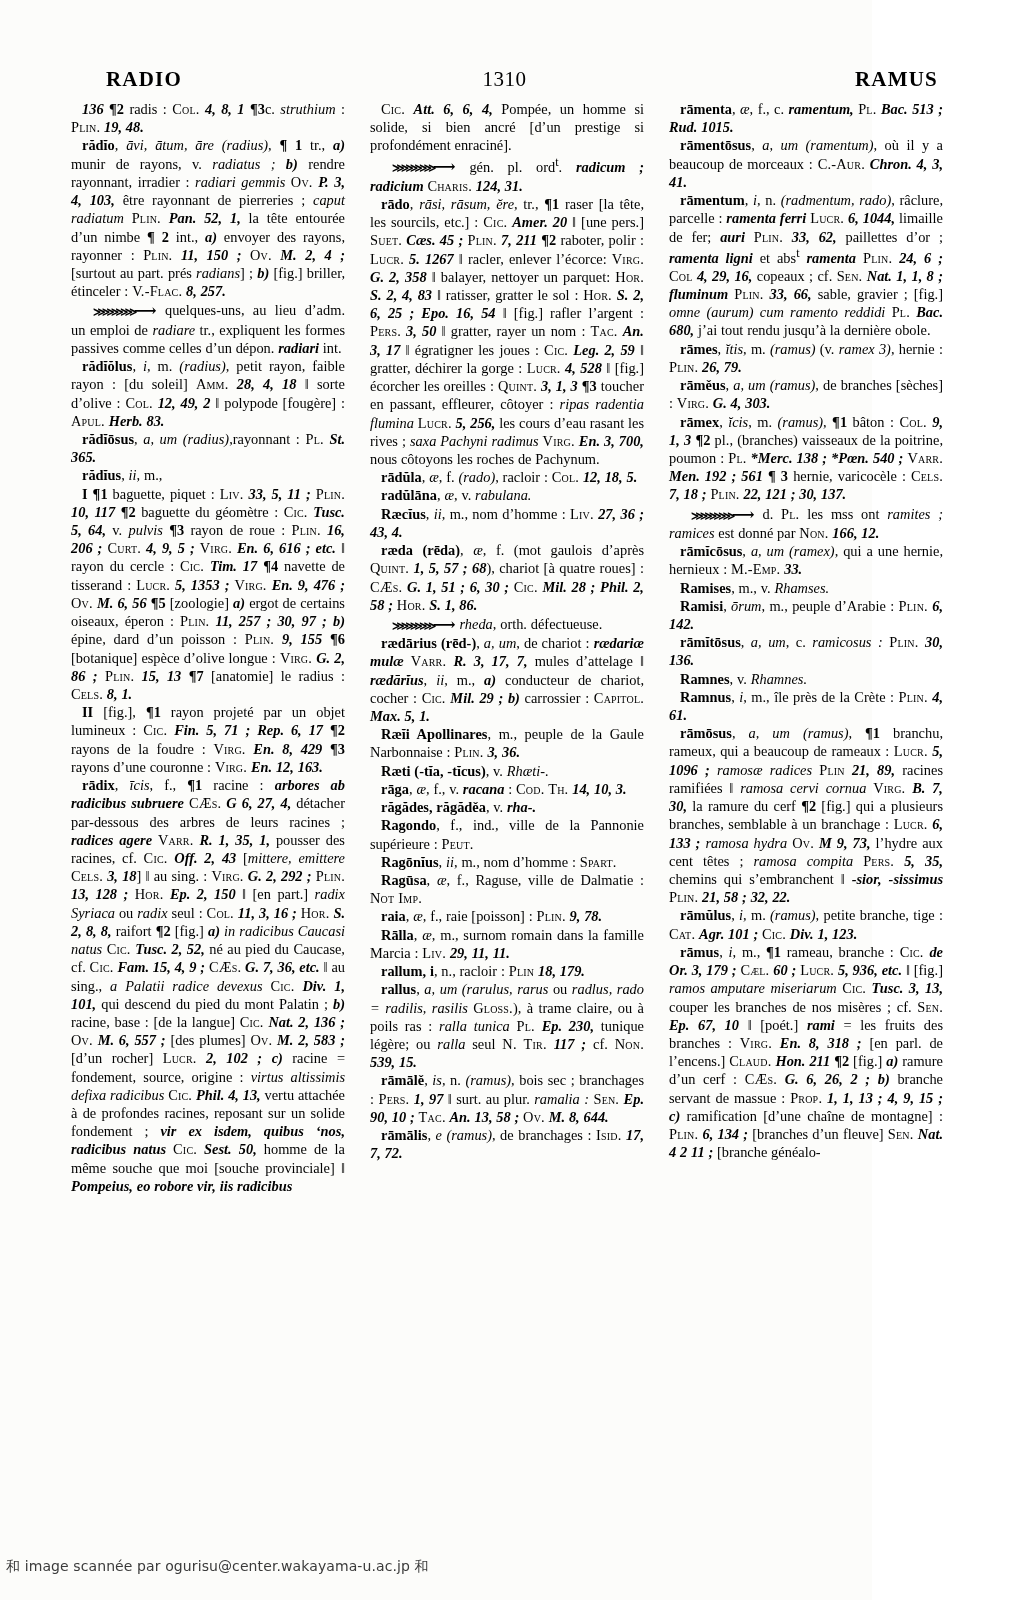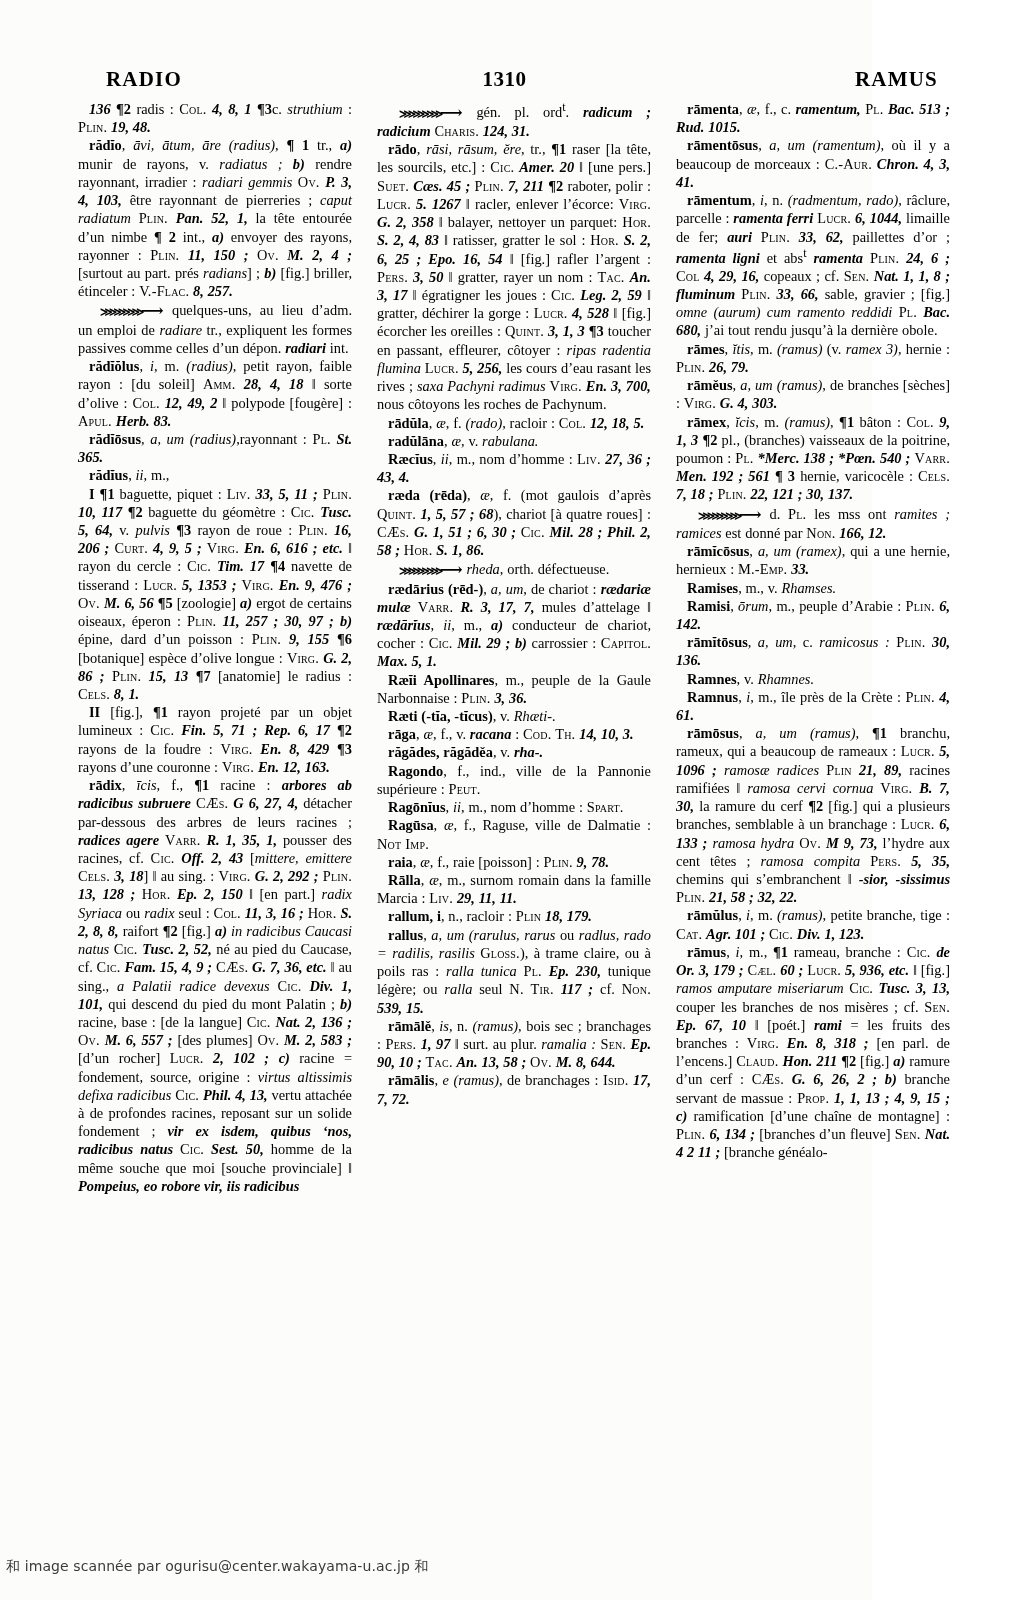--- a/index.html
+++ b/index.html
@@ -16,25 +16,25 @@
   .runhead{
     position:absolute;left:78px;top:62px;width:868px;height:30px;
     display:flex;align-items:flex-end;justify-content:space-between;
   }
   .runhead .rh{
     font-weight:bold;font-size:21px;letter-spacing:1.2px;
     font-family:"Liberation Serif","DejaVu Serif",serif;
   }
   .runhead .rh.left{margin-left:28px;}
   .runhead .rh.right{margin-right:8px;margin-left:28px;}
-  .runhead .folio{font-weight:bold;font-size:21px;letter-spacing:0.5px;}
+  .runhead .folio{font-weight:normal;font-size:21px;letter-spacing:0.5px;}
 
   
   .cols{
-    position:absolute;left:78px;top:100px;width:872px;height:1425px;
+    position:absolute;left:71px;top:100px;width:872px;height:1425px;
     display:flex;gap:0;justify-content:flex-end;
   }
   .col{
     width:274px;margin-right:25px;
     font-size:14.4px;line-height:1.265;
     text-align:justify;
     -webkit-hyphens:none;hyphens:none;
     word-spacing:0.2px;
   }
   .col:last-child{margin-right:0;}
@@ -85,20 +85,21 @@
         <p class="entry"><span class="hw">rădĭo</span>, <span class="it">āvi, ātum, āre (radius)</span>, <span class="pil">¶ 1</span> tr., <span class="bi">a)</span> munir de rayons, v. <span class="it">radiatus ;</span> <span class="bi">b)</span> rendre rayonnant, irradier : <span class="it">radiari gemmis</span> <span class="sc">Ov.</span> <span class="num">P. 3, 4, 103,</span> être rayonnant de pierreries ; <span class="it">caput radiatum</span> <span class="sc">Plin.</span> <span class="num">Pan. 52, 1,</span> la tête entourée d’un nimbe <span class="pil">¶ 2</span> int., <span class="bi">a)</span> envoyer des rayons, rayonner : <span class="sc">Plin.</span> <span class="num">11, 150 ;</span> <span class="sc">Ov.</span> <span class="num">M. 2, 4 ;</span> [surtout au part. prés <span class="it">radians</span>] ; <span class="bi">b)</span> [fig.] briller, étinceler : <span class="sc">V.-Flac.</span> <span class="num">8, 257.</span></p>
         <p class="entry"><span class="arrow"><span class="fl">⋙⋙⋙</span><span class="sh">⟶</span></span> quelques-uns, au lieu d’adm. un emploi de <span class="it">radiare</span> tr., expliquent les formes passives comme celles d’un dépon. <span class="bi">radiari</span> int.</p>
         <p class="entry"><span class="hw">rădĭŏlus</span>, <span class="it">i</span>, m. <span class="it">(radius)</span>, petit rayon, faible rayon : [du soleil] <span class="sc">Amm.</span> <span class="num">28, 4, 18</span> ‖ sorte d’olive : <span class="sc">Col.</span> <span class="num">12, 49, 2</span> ‖ polypode [fougère] : <span class="sc">Apul.</span> <span class="num">Herb. 83.</span></p>
         <p class="entry"><span class="hw">rădĭōsus</span>, <span class="it">a, um (radius)</span>,rayonnant : <span class="sc">Pl.</span> <span class="num">St. 365.</span></p>
         <p class="entry"><span class="hw">rădĭus</span>, <span class="it">ii</span>, m.,</p>
         <p class="entry"><span class="rom">I</span> <span class="pil">¶1</span> baguette, piquet : <span class="sc">Liv.</span> <span class="num">33, 5, 11 ;</span> <span class="sc">Plin.</span> <span class="num">10, 117</span> <span class="pil">¶2</span> baguette du géomètre : <span class="sc">Cic.</span> <span class="num">Tusc. 5, 64,</span> v. <span class="it">pulvis</span> <span class="pil">¶3</span> rayon de roue : <span class="sc">Plin.</span> <span class="num">16, 206 ;</span> <span class="sc">Curt.</span> <span class="num">4, 9, 5 ;</span> <span class="sc">Virg.</span> <span class="num">En. 6, 616 ; etc.</span> ‖ rayon du cercle : <span class="sc">Cic.</span> <span class="num">Tim. 17</span> <span class="pil">¶4</span> navette de tisserand : <span class="sc">Lucr.</span> <span class="num">5, 1353 ;</span> <span class="sc">Virg.</span> <span class="num">En. 9, 476 ;</span> <span class="sc">Ov.</span> <span class="num">M. 6, 56</span> <span class="pil">¶5</span> [zoologie] <span class="bi">a)</span> ergot de certains oiseaux, éperon : <span class="sc">Plin.</span> <span class="num">11, 257 ; 30, 97 ;</span> <span class="bi">b)</span> épine, dard d’un poisson : <span class="sc">Plin.</span> <span class="num">9, 155</span> <span class="pil">¶6</span> [botanique] espèce d’olive longue : <span class="sc">Virg.</span> <span class="num">G. 2, 86 ;</span> <span class="sc">Plin.</span> <span class="num">15, 13</span> <span class="pil">¶7</span> [anatomie] le radius : <span class="sc">Cels.</span> <span class="num">8, 1.</span></p>
         <p class="entry"><span class="rom">II</span> [fig.], <span class="pil">¶1</span> rayon projeté par un objet lumineux : <span class="sc">Cic.</span> <span class="num">Fin. 5, 71 ; Rep. 6, 17</span> <span class="pil">¶2</span> rayons de la foudre : <span class="sc">Virg.</span> <span class="num">En. 8, 429</span> <span class="pil">¶3</span> rayons d’une couronne : <span class="sc">Virg.</span> <span class="num">En. 12, 163.</span></p>
         <p class="entry"><span class="hw">rādix</span>, <span class="it">īcis</span>, f., <span class="pil">¶1</span> racine : <span class="bi">arbores ab radicibus subruere</span> <span class="sc">CÆs.</span> <span class="num">G 6, 27, 4,</span> détacher par-dessous des arbres de leurs racines ; <span class="bi">radices agere</span> <span class="sc">Varr.</span> <span class="num">R. 1, 35, 1,</span> pousser des racines, cf. <span class="sc">Cic.</span> <span class="num">Off. 2, 43</span> [<span class="it">mittere, emittere</span> <span class="sc">Cels.</span> <span class="num">3, 18</span>] ‖ au sing. : <span class="sc">Virg.</span> <span class="num">G. 2, 292 ;</span> <span class="sc">Plin.</span> <span class="num">13, 128 ;</span> <span class="sc">Hor.</span> <span class="num">Ep. 2, 150</span> ‖ [en part.] <span class="it">radix Syriaca</span> ou <span class="it">radix</span> seul : <span class="sc">Col.</span> <span class="num">11, 3, 16 ;</span> <span class="sc">Hor.</span> <span class="num">S. 2, 8, 8,</span> raifort <span class="pil">¶2</span> [fig.] <span class="bi">a)</span> <span class="it">in radicibus Caucasi natus</span> <span class="sc">Cic.</span> <span class="num">Tusc. 2, 52,</span> né au pied du Caucase, cf. <span class="sc">Cic.</span> <span class="num">Fam. 15, 4, 9 ;</span> <span class="sc">CÆs.</span> <span class="num">G. 7, 36, etc.</span> ‖ au sing., <span class="it">a Palatii radice devexus</span> <span class="sc">Cic.</span> <span class="num">Div. 1, 101,</span> qui descend du pied du mont Palatin ; <span class="bi">b)</span> racine, base : [de la langue] <span class="sc">Cic.</span> <span class="num">Nat. 2, 136 ;</span> <span class="sc">Ov.</span> <span class="num">M. 6, 557 ;</span> [des plumes] <span class="sc">Ov.</span> <span class="num">M. 2, 583 ;</span> [d’un rocher] <span class="sc">Lucr.</span> <span class="num">2, 102 ;</span> <span class="bi">c)</span> racine = fondement, source, origine : <span class="it">virtus altissimis defixa radicibus</span> <span class="sc">Cic.</span> <span class="num">Phil. 4, 13,</span> vertu attachée à de profondes racines, reposant sur un solide fondement ; <span class="bi">vir ex isdem, quibus ‘nos, radicibus natus</span> <span class="sc">Cic.</span> <span class="num">Sest. 50,</span> homme de la même souche que moi [souche provinciale] ‖ <span class="bi">Pompeius, eo robore vir, iis radicibus</span></p>
       </div>
     <div class="col" id="col2">
+        <p class="entry"><span class="sc">Cic.</span> <span class="num">Att. 6, 6, 4,</span> Pompée, un homme si solide, si bien ancré [d’un prestige si profondément enraciné].</p>
         <p class="entry"><span class="arrow"><span class="fl">⋙⋙⋙</span><span class="sh">⟶</span></span> gén. pl. ord<sup>t</sup>. <span class="bi">radicum ; radicium</span> <span class="sc">Charis.</span> <span class="num">124, 31.</span></p>
         <p class="entry"><span class="hw">rādo</span>, <span class="it">rāsi, rāsum, ĕre</span>, tr., <span class="pil">¶1</span> raser [la tête, les sourcils, etc.] : <span class="sc">Cic.</span> <span class="num">Amer. 20</span> ‖ [une pers.] <span class="sc">Suet.</span> <span class="num">Cæs. 45 ;</span> <span class="sc">Plin.</span> <span class="num">7, 211</span> <span class="pil">¶2</span> raboter, polir : <span class="sc">Lucr.</span> <span class="num">5. 1267</span> ‖ racler, enlever l’écorce: <span class="sc">Virg.</span> <span class="num">G. 2, 358</span> ‖ balayer, nettoyer un parquet: <span class="sc">Hor.</span> <span class="num">S. 2, 4, 83</span> ‖ ratisser, gratter le sol : <span class="sc">Hor.</span> <span class="num">S. 2, 6, 25 ; Epo. 16, 54</span> ‖ [fig.] rafler l’argent : <span class="sc">Pers.</span> <span class="num">3, 50</span> ‖ gratter, rayer un nom : <span class="sc">Tac.</span> <span class="num">An. 3, 17</span> ‖ égratigner les joues : <span class="sc">Cic.</span> <span class="num">Leg. 2, 59</span> ‖ gratter, déchirer la gorge : <span class="sc">Lucr.</span> <span class="num">4, 528</span> ‖ [fig.] écorcher les oreilles : <span class="sc">Quint.</span> <span class="num">3, 1, 3</span> <span class="pil">¶3</span> toucher en passant, effleurer, côtoyer : <span class="it">ripas radentia flumina</span> <span class="sc">Lucr.</span> <span class="num">5, 256,</span> les cours d’eau rasant les rives ; <span class="it">saxa Pachyni radimus</span> <span class="sc">Virg.</span> <span class="num">En. 3, 700,</span> nous côtoyons les roches de Pachynum.</p>
         <p class="entry"><span class="hw">rādŭla</span>, <span class="it">æ</span>, f. <span class="it">(rado)</span>, racloir : <span class="sc">Col.</span> <span class="num">12, 18, 5.</span></p>
         <p class="entry"><span class="hw">radŭlāna</span>, <span class="it">æ</span>, v. <span class="it">rabulana.</span></p>
         <p class="entry"><span class="hw">Ræcĭus</span>, <span class="it">ii</span>, m., nom d’homme : <span class="sc">Liv.</span> <span class="num">27, 36 ; 43, 4.</span></p>
         <p class="entry"><span class="hw">ræda (rēda)</span>, <span class="it">æ</span>, f. (mot gaulois d’après <span class="sc">Quint.</span> <span class="num">1, 5, 57 ; 68</span>), chariot [à quatre roues] : <span class="sc">CÆs.</span> <span class="num">G. 1, 51 ; 6, 30 ;</span> <span class="sc">Cic.</span> <span class="num">Mil. 28 ; Phil. 2, 58 ;</span> <span class="sc">Hor.</span> <span class="num">S. 1, 86.</span></p>
         <p class="entry"><span class="arrow"><span class="fl">⋙⋙⋙</span><span class="sh">⟶</span></span> <span class="it">rheda</span>, orth. défectueuse.</p>
         <p class="entry"><span class="hw">rædārius (rēd-)</span>, <span class="it">a, um</span>, de chariot : <span class="bi">rædariæ mulæ</span> <span class="sc">Varr.</span> <span class="num">R. 3, 17, 7,</span> mules d’attelage ‖ <span class="bi">rædārĭus</span>, <span class="it">ii</span>, m., <span class="bi">a)</span> conducteur de chariot, cocher : <span class="sc">Cic.</span> <span class="num">Mil. 29 ;</span> <span class="bi">b)</span> carrossier : <span class="sc">Capitol.</span> <span class="num">Max. 5, 1.</span></p>
         <p class="entry"><span class="hw">Ræĭi Apollinares</span>, m., peuple de la Gaule Narbonnaise : <span class="sc">Plin.</span> <span class="num">3, 36.</span></p>
         <p class="entry"><span class="hw">Ræti (-tĭa, -tĭcus)</span>, v. <span class="it">Rhæti-.</span></p>

